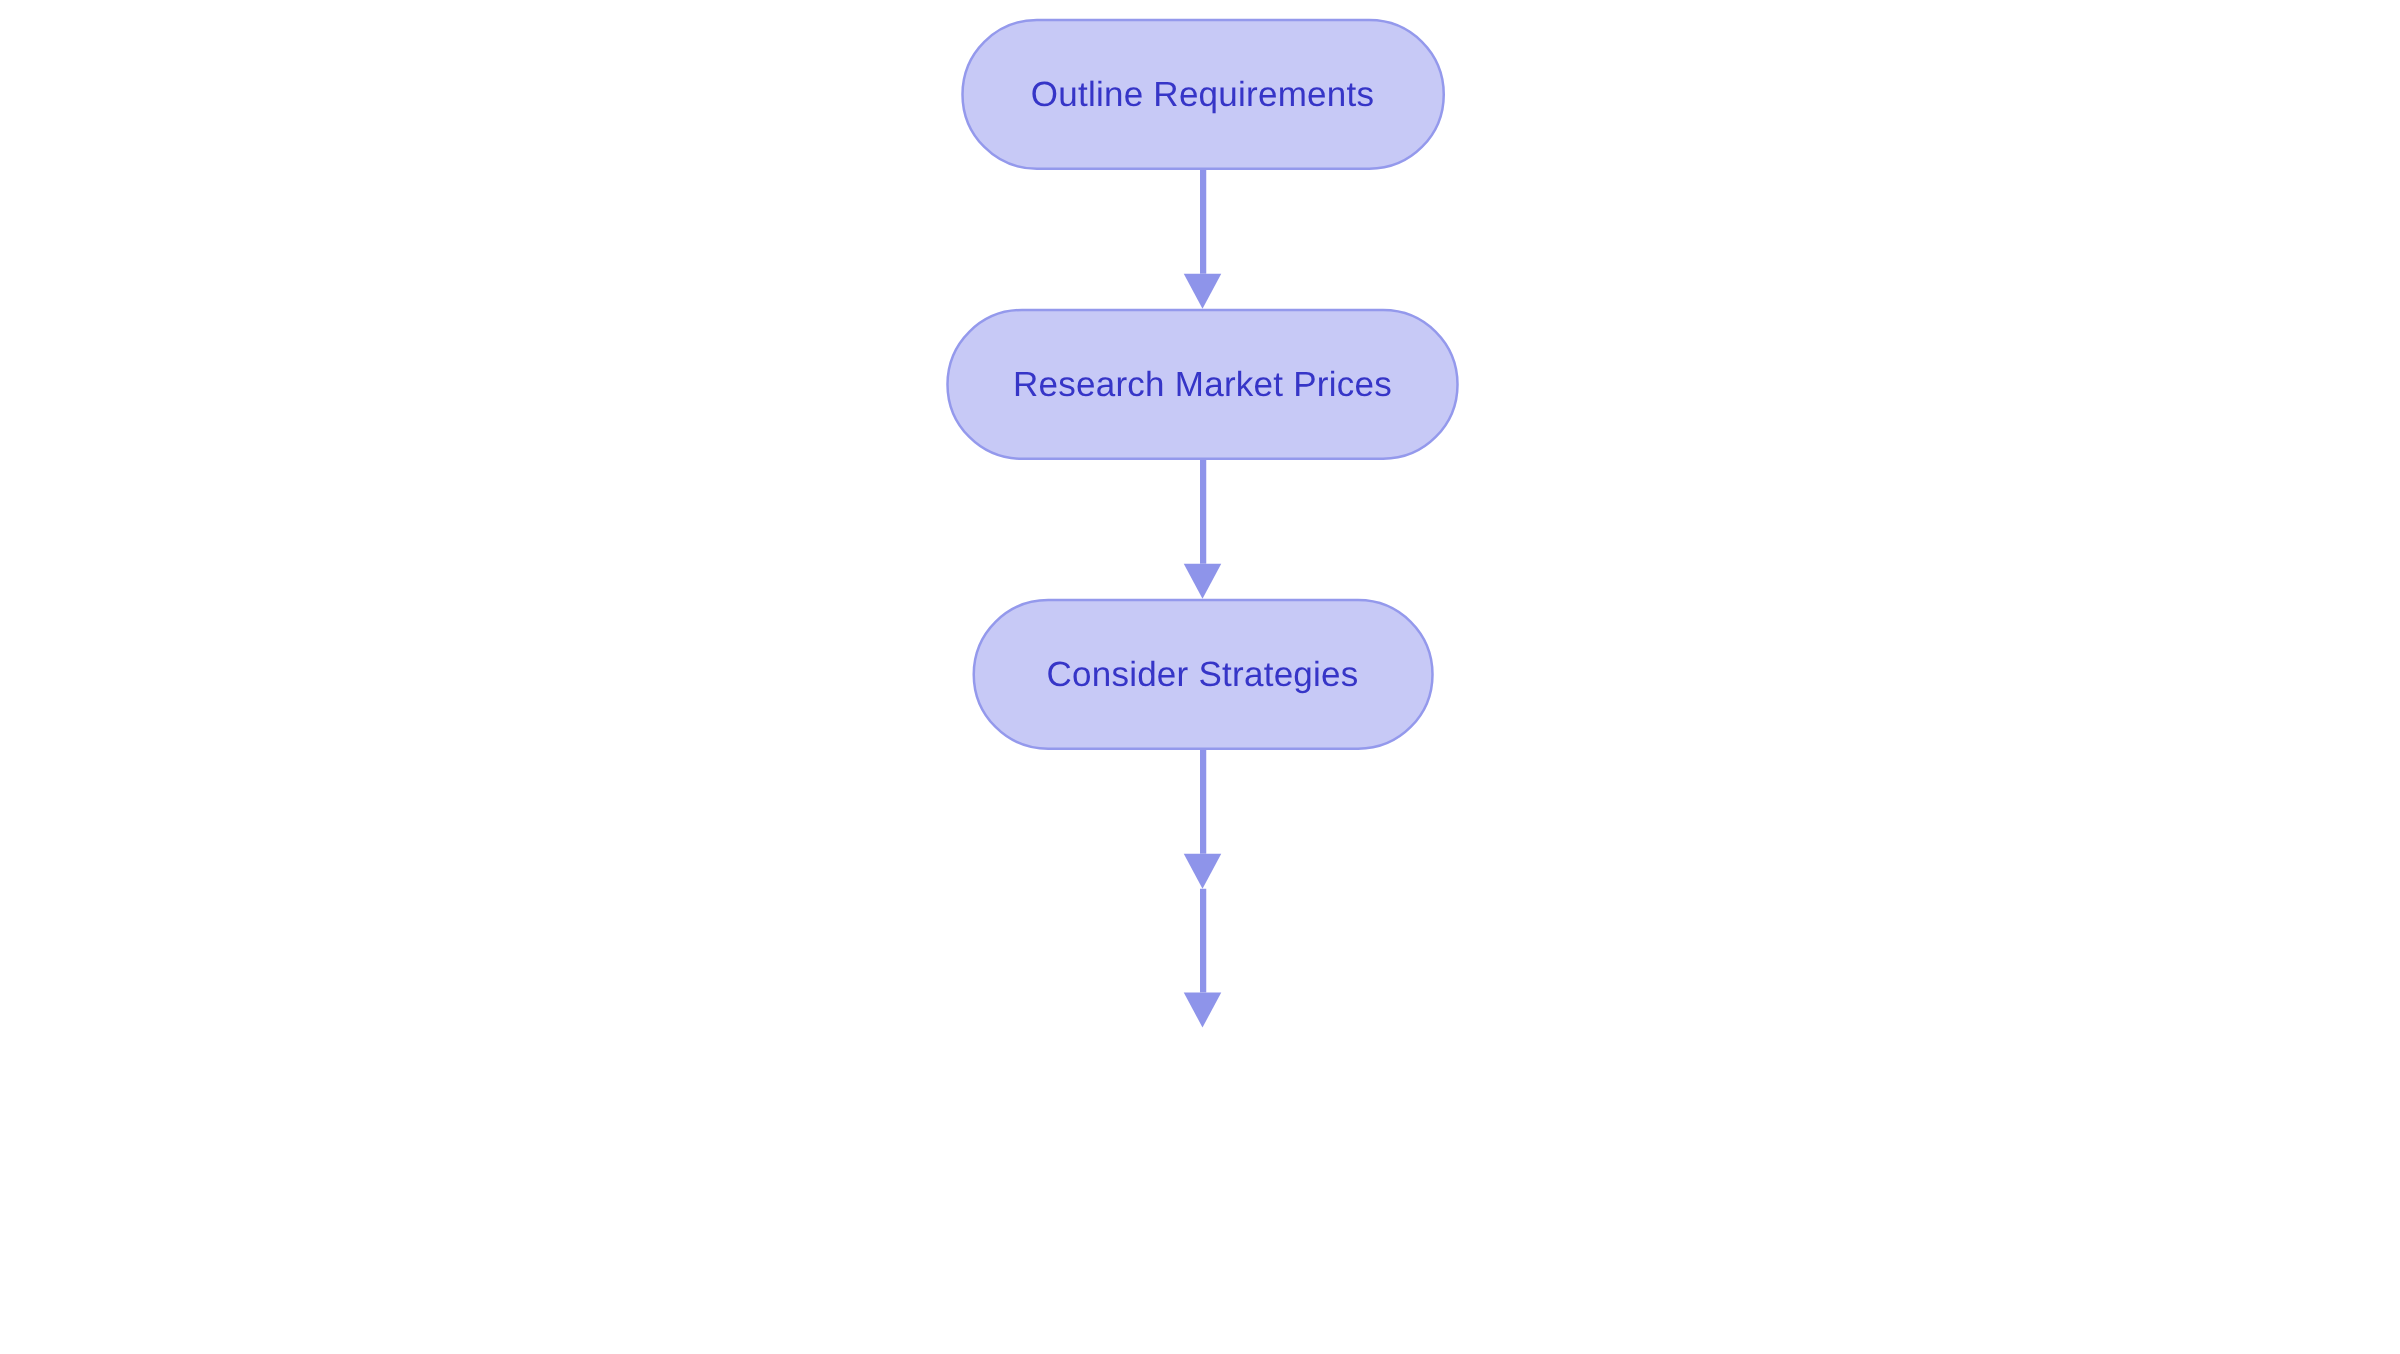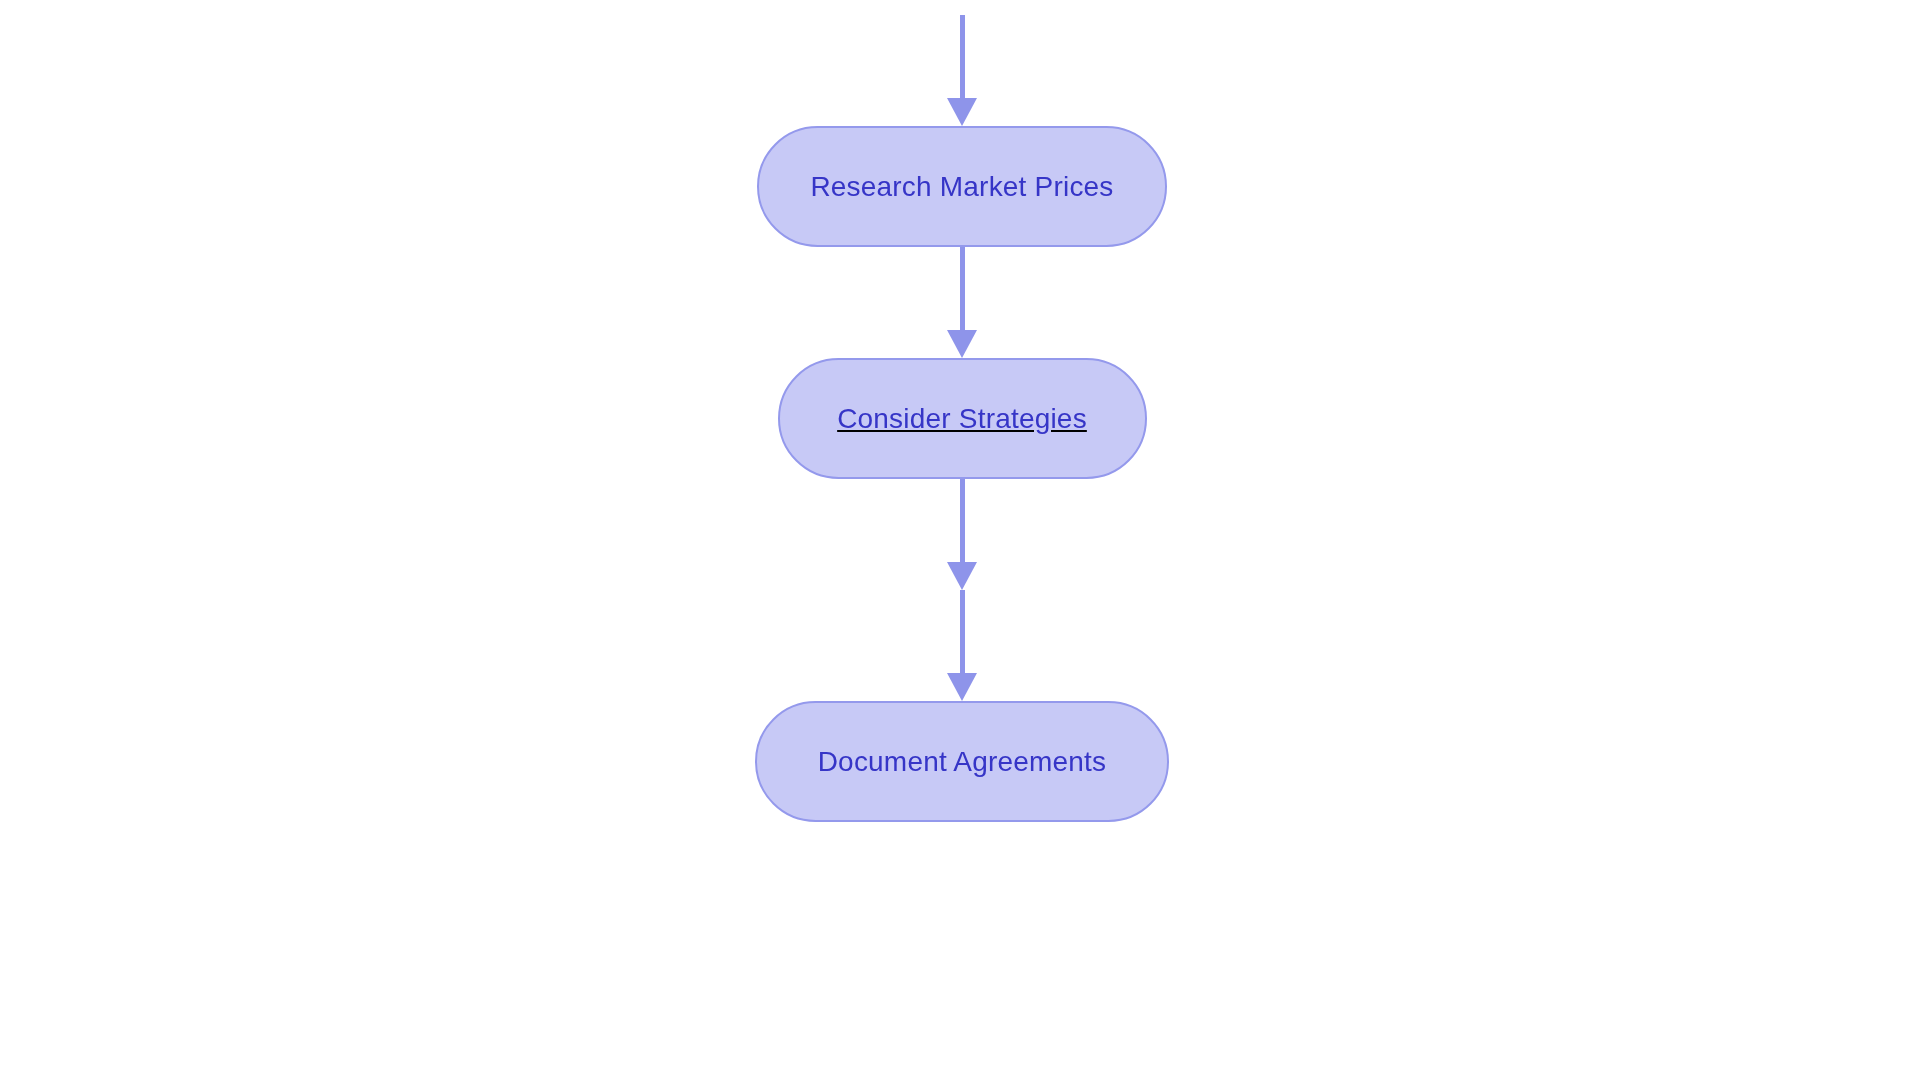--- a/index.html
+++ b/index.html
@@ -36,21 +36,21 @@
     border-radius: 60.5px;
     background: var(--node-fill);
     border: 2px solid var(--node-border);
     display: flex;
     align-items: center;
     justify-content: center;
     flex: 0 0 auto;
   }
   .node-0 { width: 387px; }
   .node-1 { width: 410px; }
-  .node-2 { width: 369px; text-decoration: underline; }
+  .node-2 { width: 369px; }
   .node-3 { width: 460px; }
   .node-4 { width: 414px; }
   .node-label {
     font-size: 28px;
     font-weight: 500;
     letter-spacing: 0.2px;
     color: var(--node-text);
     white-space: nowrap;
   }
   .connector {
@@ -72,20 +72,23 @@
     border-right: 15px solid transparent;
     border-top: 28px solid var(--arrow);
   }
 </style>
 </head>
 <body>
 
 <div class="canvas">
   <div class="flow-column">
 
+    <div class="node node-0">
+      <span class="node-label">Outline Requirements</span>
+    </div>
 
     <div class="connector">
       <div class="arrow-shaft"></div>
       <div class="arrow-head"></div>
     </div>
 
     <div class="node node-1">
       <span class="node-label">Research Market Prices</span>
     </div>
 
@@ -102,18 +105,15 @@
       <div class="arrow-shaft"></div>
       <div class="arrow-head"></div>
     </div>
 
 
     <div class="connector">
       <div class="arrow-shaft"></div>
       <div class="arrow-head"></div>
     </div>
 
-    <div class="node node-4">
-      <span class="node-label">Document Agreements</span>
-    </div>
 
   </div>
 </div>
 
 </body></html>

